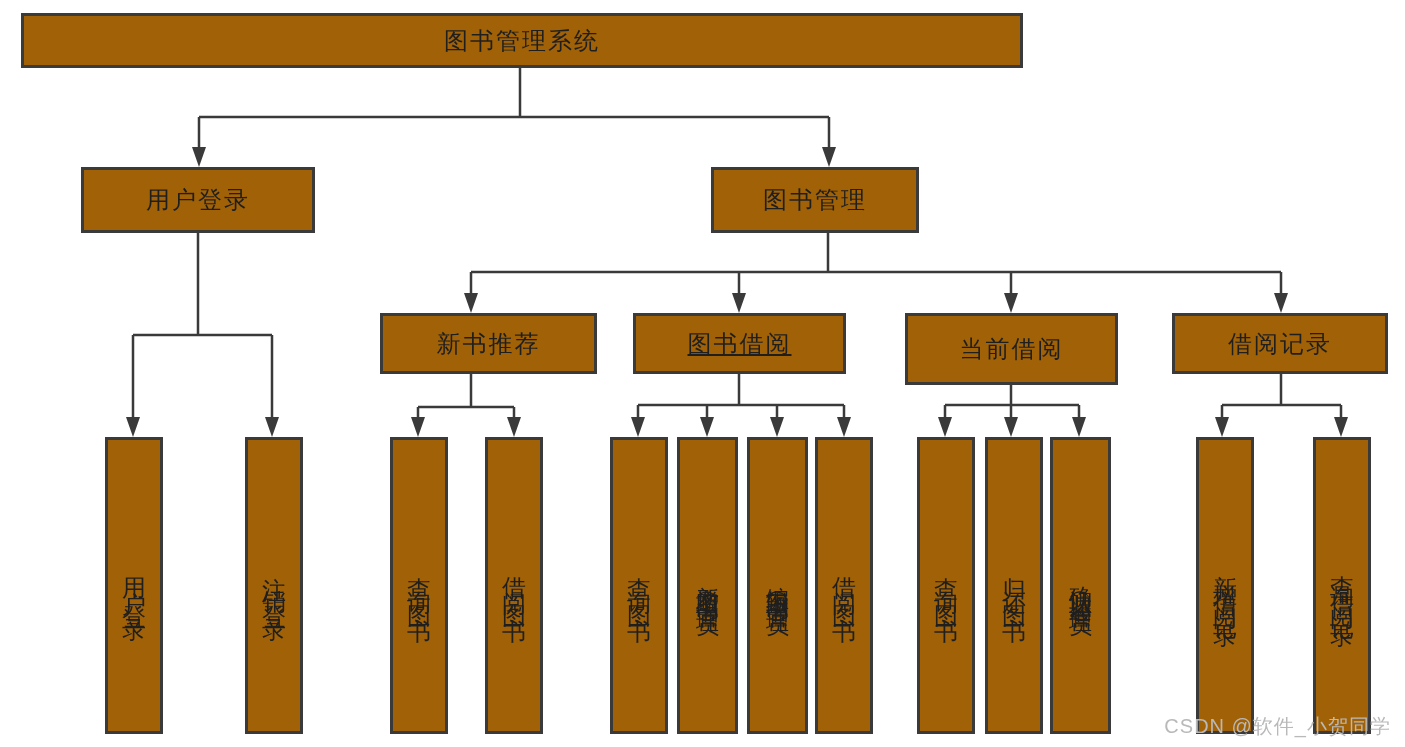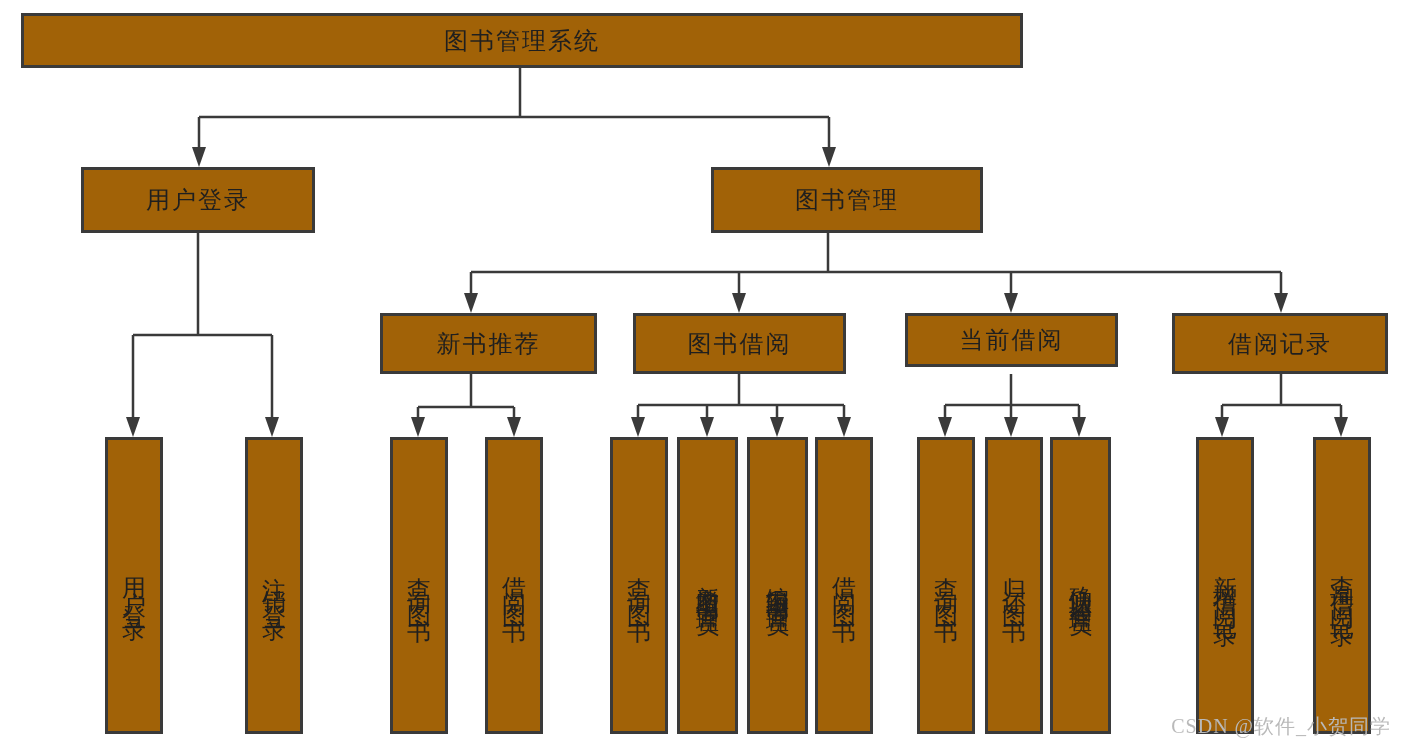--- a/index.html
+++ b/index.html
@@ -30,21 +30,20 @@
     line-height:1;
   }
   .node.leaf.ls6 span{letter-spacing:10px;}
   .node.leaf.ls9 span{letter-spacing:4px;font-size:23px;}
   .watermark{
     position:absolute;
     right:14px;bottom:7px;
     color:#b9b9b9;
     font-size:20px;
     letter-spacing:1px;
-    font-family:Liberation Serif, serif;
   }
   svg .ln{stroke:#3a3a3a;stroke-width:2.5;fill:none;}
   svg .ar{fill:#3a3a3a;stroke:none;}
 </style>
 </head>
 <body>
 
 <div class="canvas">
 
   <svg class="connectors" viewBox="0 0 1405 747" xmlns="http://www.w3.org/2000/svg">
@@ -83,31 +82,31 @@
     <polygon class="ar" points="1334,417 1348,417 1341,437"></polygon>
   </svg>
 
   <div class="node" style="left:21px;top:13px;width:1002px;height:55px;">
     <span>图书管理系统</span>
   </div>
 
   <div class="node" style="left:81px;top:167px;width:234px;height:66px;">
     <span>用户登录</span>
   </div>
-  <div class="node" style="left:711px;top:167px;width:272px;height:66px;">
+  <div class="node" style="left:711px;top:167px;width:208px;height:66px;">
     <span>图书管理</span>
   </div>
 
   <div class="node" style="left:363px;top:313px;width:217px;height:61px;margin-left:17px;">
     <span>新书推荐</span>
   </div>
-  <div class="node" style="left:633px;top:313px;width:213px;height:61px;">
+  <div class="node" style="left:633px;top:313px;width:213px;height:61px;text-decoration:underline;">
     <span>图书借阅</span>
   </div>
-  <div class="node" style="left:905px;top:313px;width:213px;height:54px;">
+  <div class="node" style="left:905px;top:313px;width:213px;height:72px;">
     <span>当前借阅</span>
   </div>
   <div class="node" style="left:1172px;top:313px;width:216px;height:61px;">
     <span>借阅记录</span>
   </div>
 
   <div class="node leaf" style="left:105px;top:437px;width:58px;height:297px;">
     <span>用户登录</span>
   </div>
   <div class="node leaf" style="left:245px;top:437px;width:58px;height:297px;">

